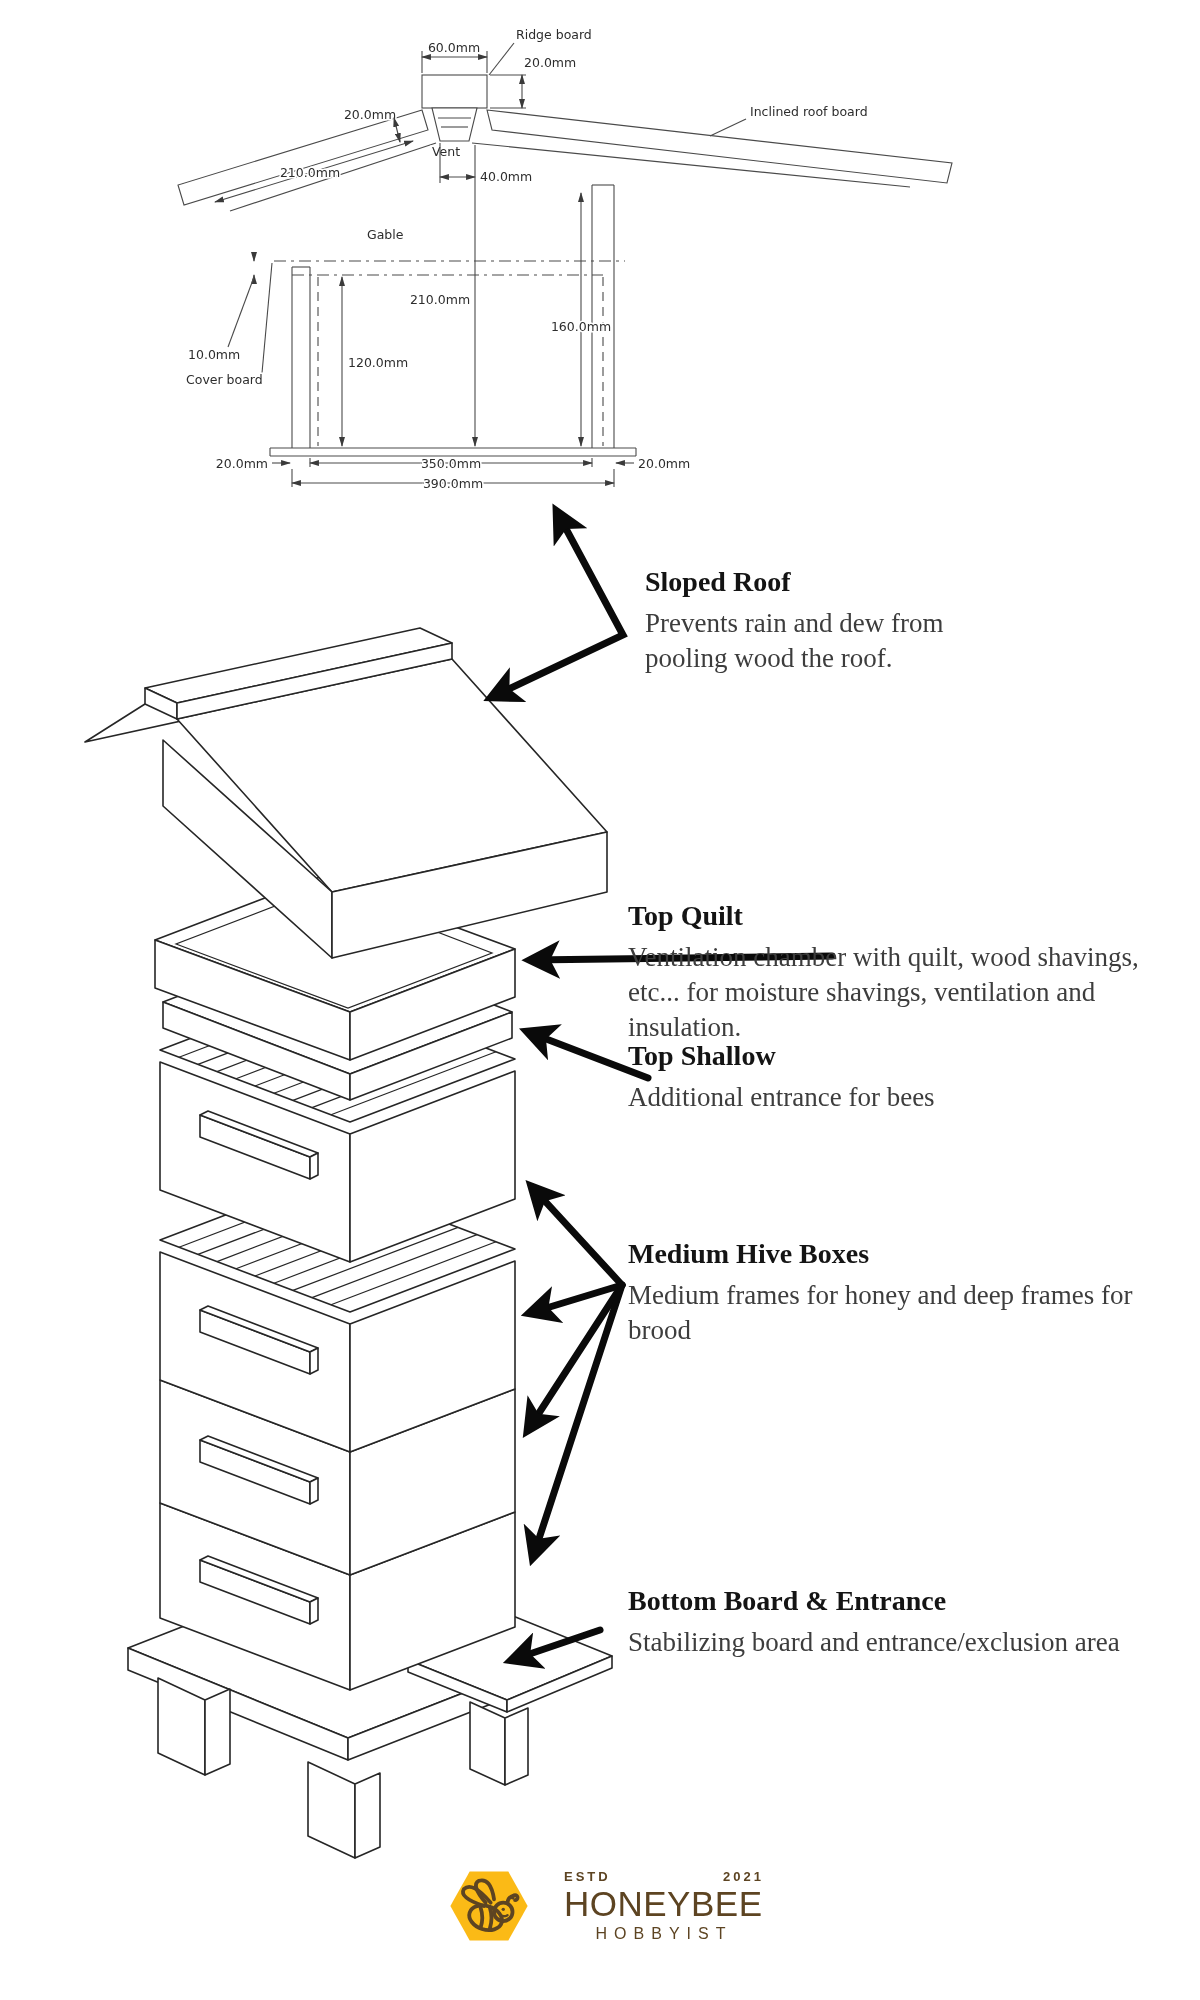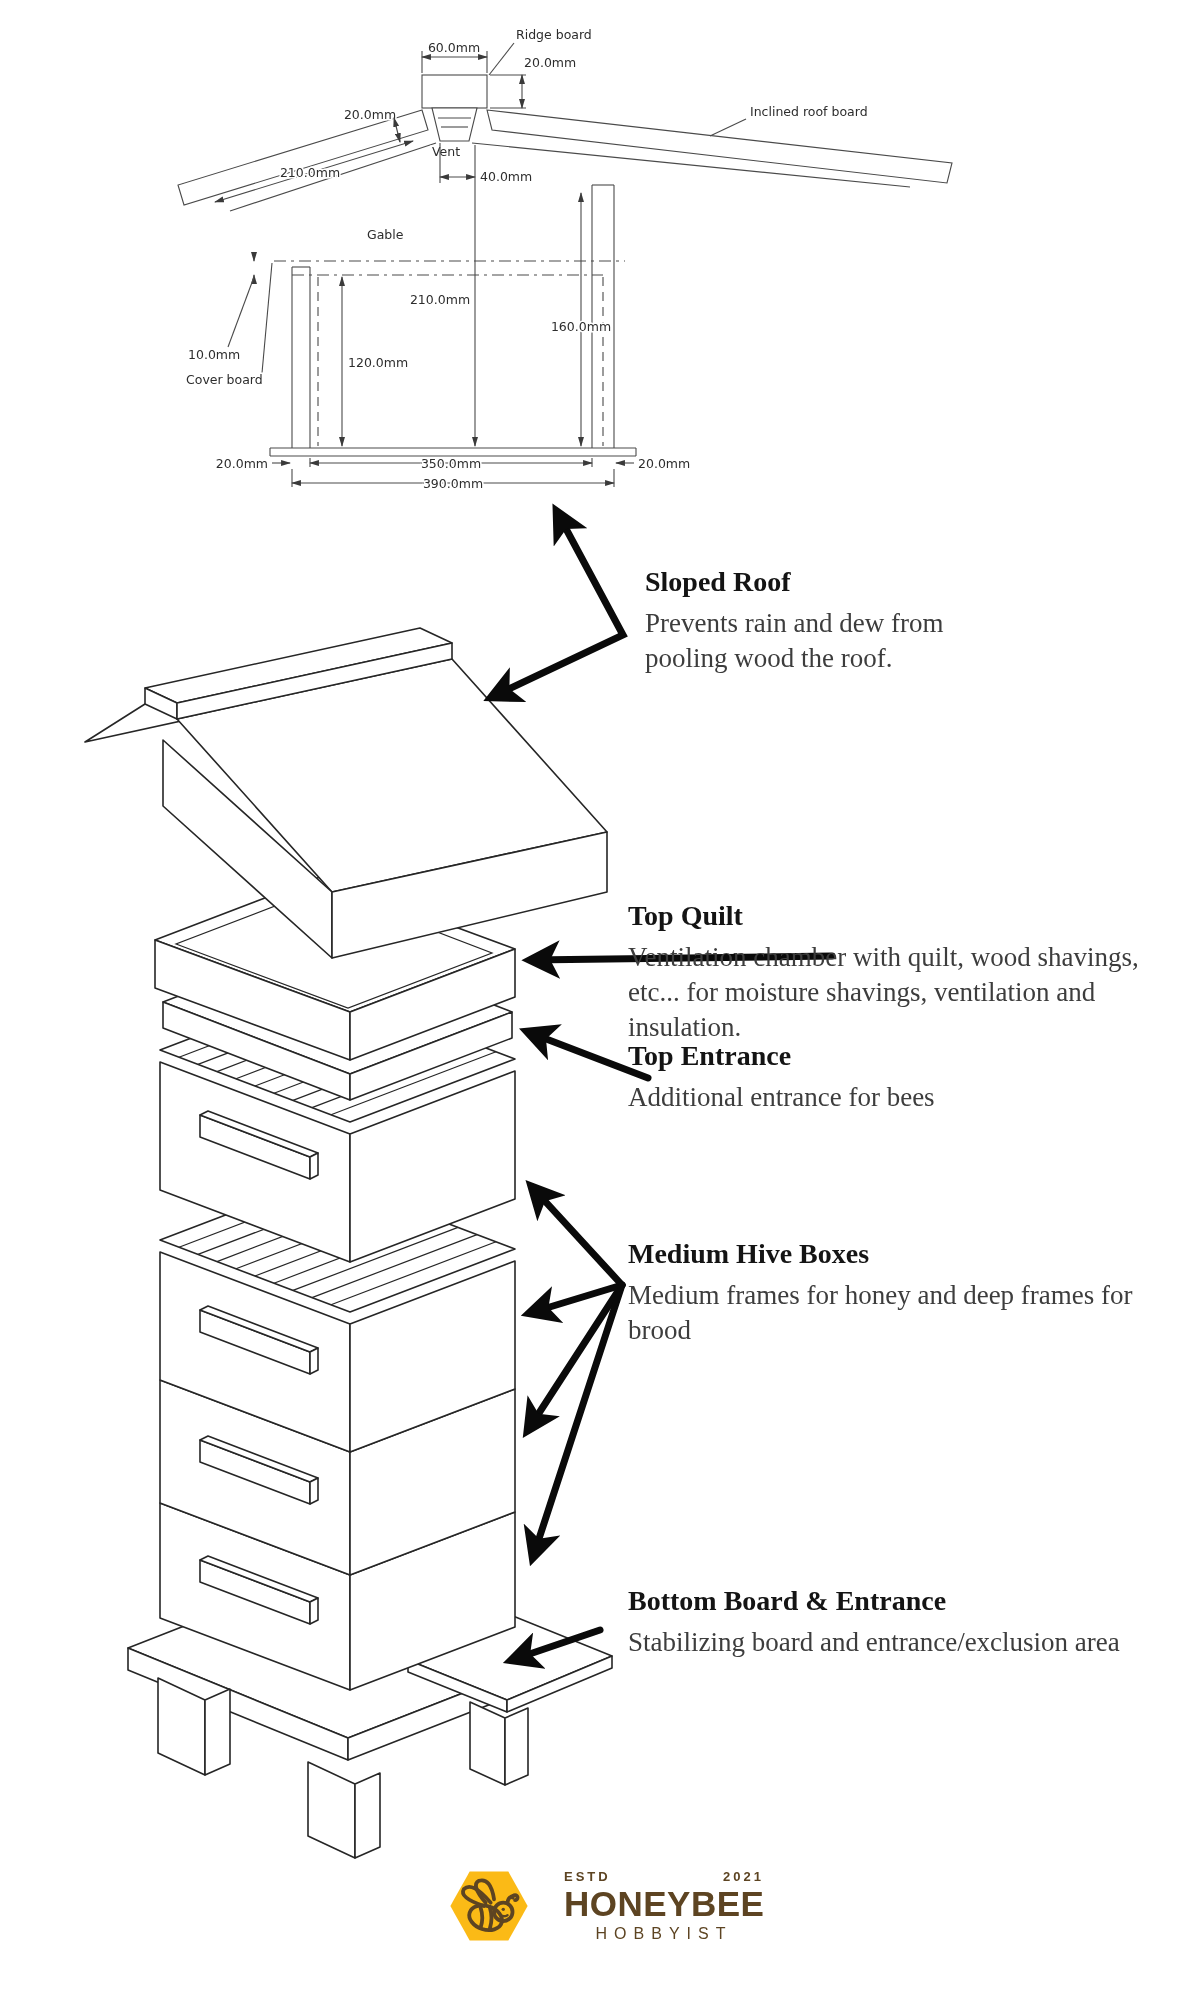--- a/index.html
+++ b/index.html
@@ -18,21 +18,21 @@
   .hive .s{stroke:#262626;stroke-width:1.2;fill:none;}
   .hive .arrow{stroke:#0a0a0a;stroke-width:7;fill:none;stroke-linecap:round;}
   .ann{position:absolute;color:#3f3f3f;font-family:Liberation Serif, serif;}
   .ann h3{margin:0 0 8px 0;font-size:28px;line-height:1.15;color:#141414;font-weight:700;}
   .ann p{margin:0;font-size:27px;line-height:1.3;font-weight:400;color:#3d3d3d;}
   .logo{position:absolute;left:446px;top:1864px;display:flex;align-items:center;gap:32px;}
   .logo-hex{width:86px;height:84px;}
   .logo-txt{width:200px;color:#5D4422;}
   .logo-row1{display:flex;justify-content:space-between;font-size:13px;font-weight:700;
              letter-spacing:3px;}
-  .logo-name{font-size:35px;font-weight:700;letter-spacing:0.5px;line-height:1.05;margin-top:2px;}
+  .logo-name{font-size:35px;font-weight:400;letter-spacing:0.5px;line-height:1.05;margin-top:2px;}
   .logo-sub{text-align:center;font-size:16px;font-weight:400;letter-spacing:7px;margin-top:3px;}
 </style>
 </head>
 <body>
 
 <div class="page">
 
   <div class="tech">
   <svg viewBox="0 0 820 500">
     <defs>
@@ -258,21 +258,21 @@
 
   <div class="ann" style="left:645px;top:566px;width:360px;">
     <h3>Sloped Roof</h3>
     <p>Prevents rain and dew from pooling wood the roof.</p>
   </div>
   <div class="ann" style="left:628px;top:900px;width:565px;">
     <h3>Top Quilt</h3>
     <p>Ventilation chamber with quilt, wood shavings, etc... for moisture shavings, ventilation and insulation.</p>
   </div>
   <div class="ann" style="left:628px;top:1040px;width:520px;">
-    <h3>Top Entrance</h3>
+    <h3>Top Shallow</h3>
     <p>Additional entrance for bees</p>
   </div>
   <div class="ann" style="left:628px;top:1238px;width:525px;">
     <h3>Medium Hive Boxes</h3>
     <p>Medium frames for honey and deep frames for brood</p>
   </div>
   <div class="ann" style="left:628px;top:1585px;width:500px;">
     <h3>Bottom Board &amp; Entrance</h3>
     <p>Stabilizing board and entrance/exclusion area</p>
   </div>

